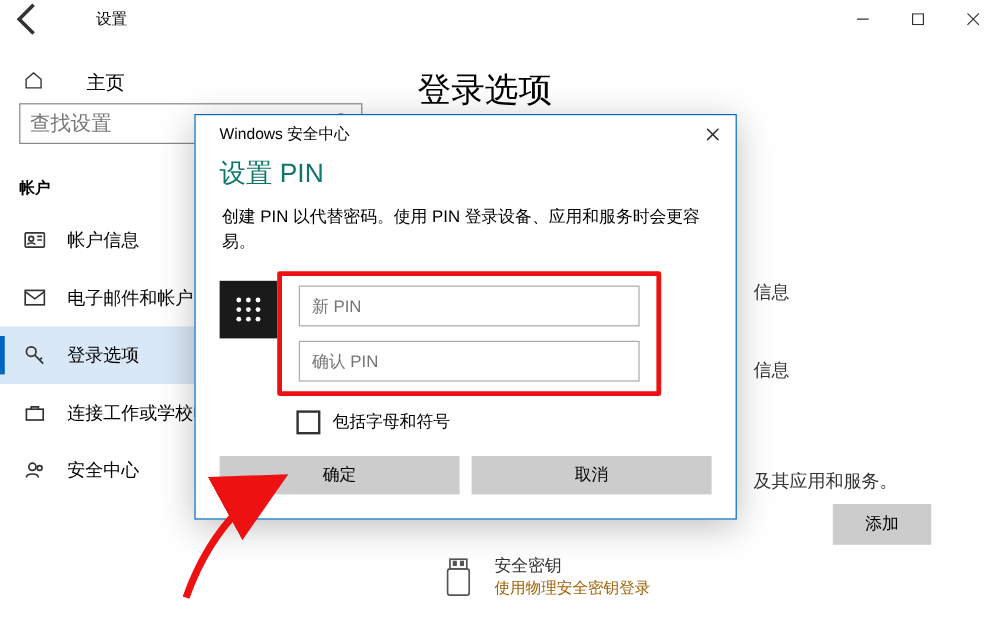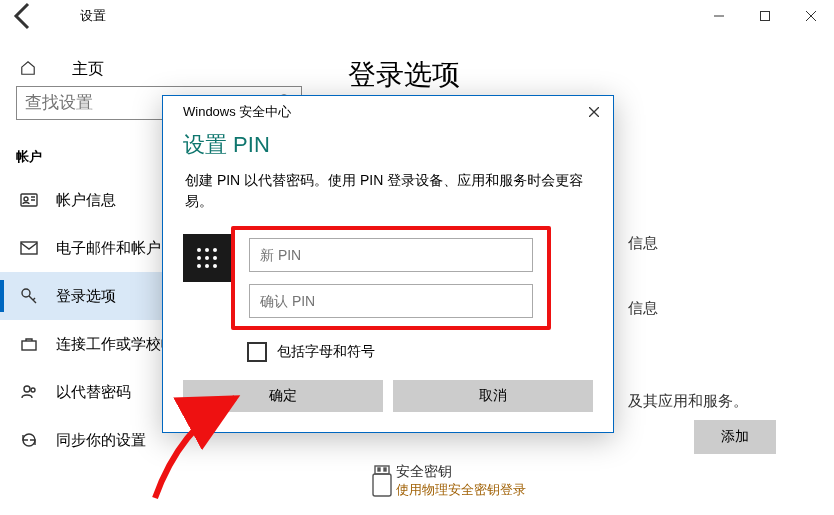--- a/index.html
+++ b/index.html
@@ -23,21 +23,21 @@
 .section-label { padding: 14px 16px 10px 16px; font-size: 13px; font-weight: 600; }
 
 .nav-item { display: flex; align-items: center; height: 48px; padding-left: 20px; gap: 18px; font-size: 15px; }
 .nav-item.active { background: #d9e8f7; position: relative; }
 .nav-item.active::before { content: ""; position: absolute; left: 0; top: 8px; bottom: 8px; width: 4px; background: #0067c0; }
 .nav-item .icon { width: 18px; display: flex; align-items: center; justify-content: center; }
 .nav-item svg { width: 18px; height: 18px; stroke: #333; stroke-width: 1.4; fill: none; }
 
 .main { flex: 1; padding: 24px 0 0 14px; }
 .page-title { font-size: 28px; font-weight: 400; margin-bottom: 24px; }
-.content-row { display: flex; align-items: center; padding: 6px 2px 6px 20px; font-size: 14px; color: #333; }
+.content-row { display: flex; align-items: center; gap: 16px; padding: 6px 2px 6px 20px; font-size: 14px; color: #333; }
 .content-row .sub { color: #a16207; font-size: 13px; display: block; }
 .content-icon { width: 28px; height: 36px; display: flex; align-items: center; justify-content: center; }
 .content-icon svg { width: 22px; height: 32px; stroke: #555; stroke-width: 1.4; fill: none; }
 .content-partial { padding: 6px 0 6px 20px; font-size: 15px; color: #333; }
 
 .add-btn { position: absolute; right: 58px; top: 420px; width: 82px; height: 34px; background: #ccc; display: flex; align-items: center; justify-content: center; font-size: 14px; }
 
 
 .dialog { position: absolute; left: 162px; top: 95px; width: 452px; height: 338px; background: #fff; border: 1px solid #0067c0; box-shadow: 0 6px 28px rgba(0,0,0,0.25); }
 .dialog-title-row { display: flex; align-items: center; height: 32px; padding: 0 8px 0 20px; font-size: 13px; }
@@ -157,30 +157,21 @@
       <span>连接工作或学校帐</span>
     </div>
     <div class="nav-item">
       <span class="icon">
           <svg viewBox="0 0 18 18">
             <circle cx="7" cy="6" r="3"></circle>
             <path d="M2 15 C2 11 12 11 12 15"></path>
             <circle cx="13" cy="7" r="2"></circle>
           </svg>
         </span>
-      <span>以代替密码</span>
-    </div>
-    <div class="nav-item">
-      <span class="icon">
-          <svg viewBox="0 0 18 18">
-            <path d="M3 9 A6 6 0 0 1 15 9 M15 9 A6 6 0 0 1 3 9"></path>
-            <path d="M3 4 V9 H8 M15 14 V9 H10"></path>
-          </svg>
-        </span>
-      <span>同步你的设置</span>
+      <span>安全中心</span>
     </div>
   </div>
 
   <div class="main">
     <div class="page-title">登录选项</div>
     <div style="height:110px"></div>
     <div class="content-partial" style="margin-left:260px">信息</div>
     <div style="height:34px"></div>
     <div class="content-partial" style="margin-left:260px">信息</div>
     <div style="height:62px"></div>

